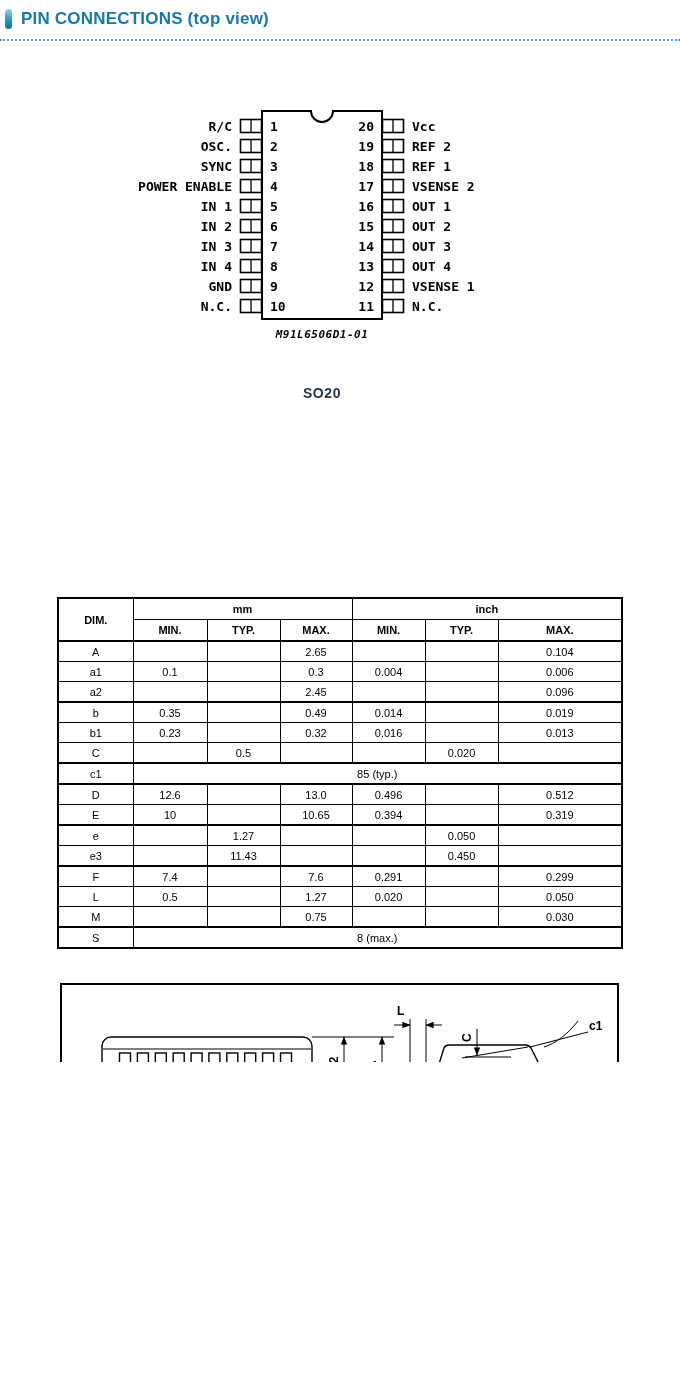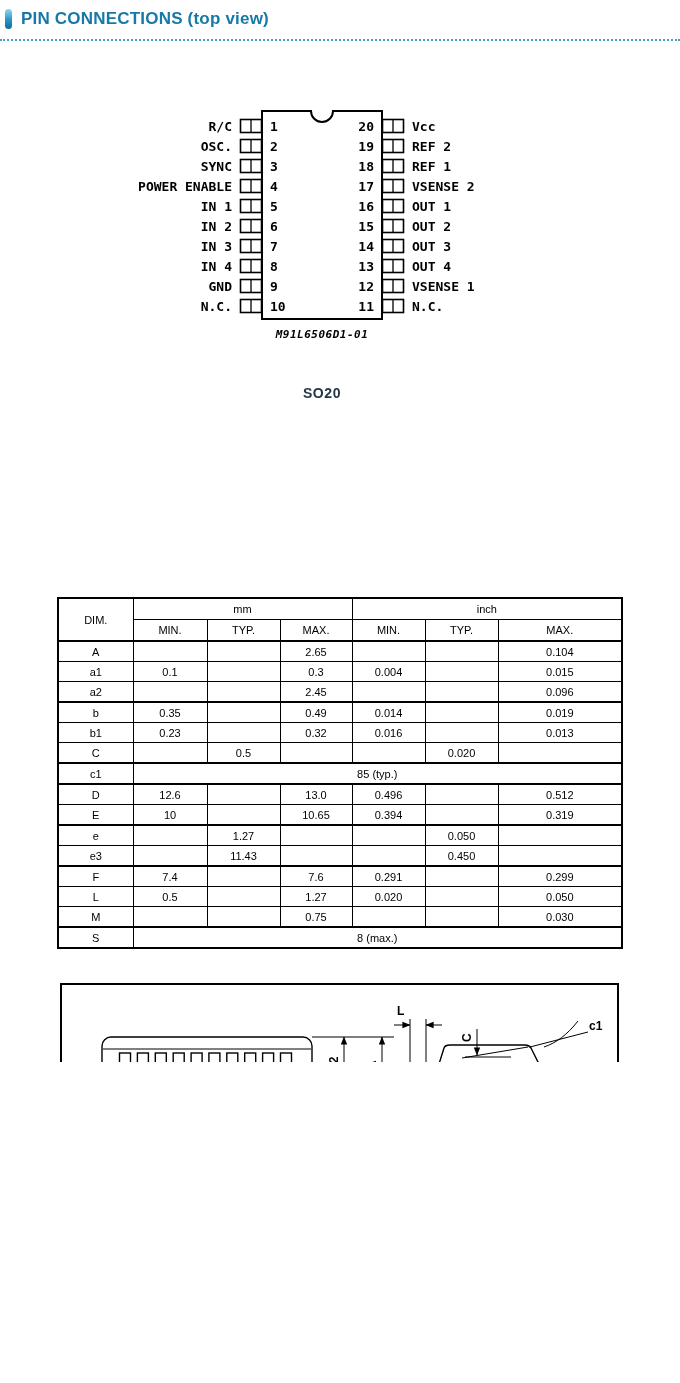--- a/index.html
+++ b/index.html
@@ -17,21 +17,21 @@
   .plabel,.pnum{font-family:"DejaVu Sans Mono",monospace;font-weight:bold;font-size:13px;fill:#000;}
   .diecode{font-family:"DejaVu Sans Mono",monospace;font-weight:bold;font-style:italic;
            font-size:11px;fill:#000;letter-spacing:.5px;}
   .pkgcap{font-family:"Liberation Sans",sans-serif;font-weight:bold;font-size:14px;
           fill:#253746;letter-spacing:.6px;}
   #mtbl{position:absolute;left:57px;top:597px;}
   #mtbl table{border-collapse:collapse;table-layout:fixed;width:564px;border:2px solid #000;
               font-size:11px;color:#000;}
   #mtbl th,#mtbl td{border:1px solid #000;text-align:center;padding:0;height:19px;
                     font-weight:normal;overflow:hidden;}
-  #mtbl th{font-weight:normal;height:20px;}
+  #mtbl th{font-weight:bold;height:20px;}
   #mtbl thead tr:last-child th{border-bottom-width:2px;}
   #mtbl tr.g td{border-bottom-width:2px;}
   #dbox{position:absolute;left:60px;top:983px;width:555px;height:363px;border:2px solid #000;}
   .wfill{fill:#fff;stroke:#000;stroke-width:1.4;}
   .thin{fill:none;stroke:#000;stroke-width:1;}
   .dim{fill:none;stroke:#000;stroke-width:1;}
   .dlabel{font-family:"Liberation Sans",sans-serif;font-weight:bold;font-size:12px;fill:#000;}
   .cnum{font-family:"Liberation Sans",sans-serif;font-weight:bold;font-size:12px;fill:#000;}
 </style>
 </head>
@@ -220,21 +220,21 @@
             <td></td>
             <td>0.104</td>
           </tr>
         <tr>
             <td>a1</td>
             <td>0.1</td>
             <td></td>
             <td>0.3</td>
             <td>0.004</td>
             <td></td>
-            <td>0.015</td>
+            <td>0.006</td>
           </tr>
         <tr class="g">
             <td>a2</td>
             <td></td>
             <td></td>
             <td>2.45</td>
             <td></td>
             <td></td>
             <td>0.096</td>
           </tr>

